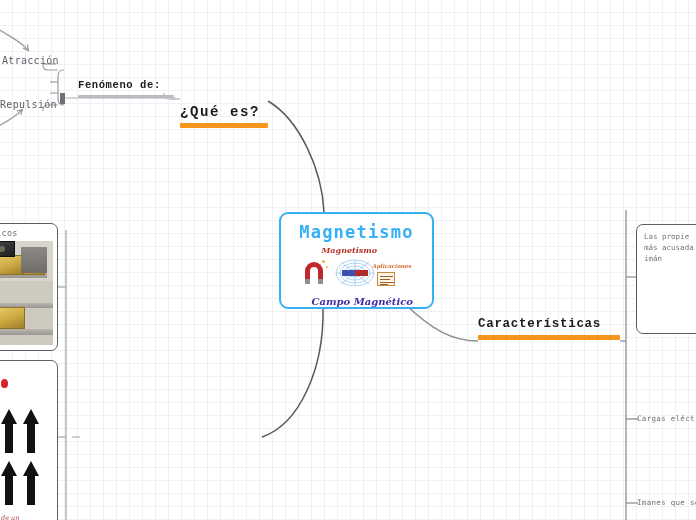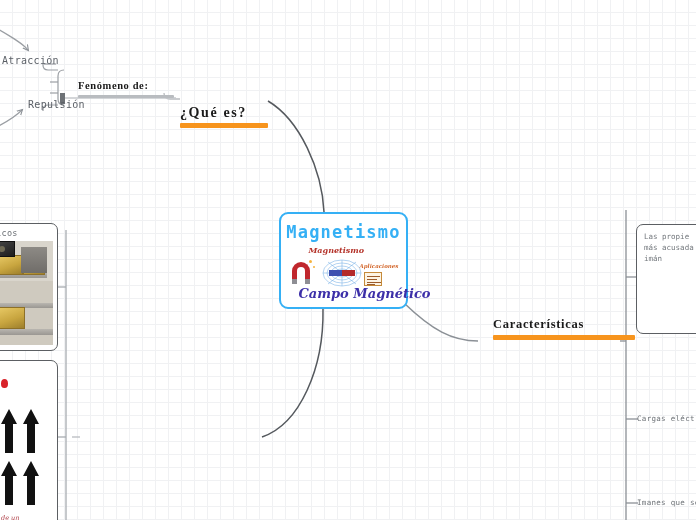--- a/index.html
+++ b/index.html
@@ -27,21 +27,21 @@
     width: 696px;
     height: 520px;
     pointer-events: none;
   }
 
   
   .central-node {
     position: absolute;
     left: 279px;
     top: 212px;
-    width: 129px;
+    width: 155px;
     height: 97px;
     box-sizing: border-box;
     border: 2px solid #35b0f5;
     border-radius: 9px;
     background: #ffffff;
     z-index: 6;
   }
   .central-title {
     margin: 8px 0 0 0;
     text-align: center;
@@ -71,22 +71,22 @@
     left: 23px; top: 0px;
     font-size: 8px;
     color: #b5342b;
   }
   .tw-right {
     left: 74px; top: 18px;
     font-size: 5.5px;
     color: #d4692f;
   }
   .tw-bottom {
-    left: 13px; top: 41px;
-    font-size: 13px;
+    left: 13px; top: 51px;
+    font-size: 10px;
     color: #3c2fa8;
   }
   
   .magnet {
     position: absolute;
     left: 6px; top: 16px;
     width: 20px; height: 22px;
   }
   .magnet .horse {
     position: absolute;
@@ -139,21 +139,21 @@
     background: #9c5b2a;
     height: 1px;
   }
 
   
   .topic {
     position: absolute;
     z-index: 5;
   }
   .topic .topic-text {
-    font-family: Liberation Serif, serif;
+    font-family: Liberation Mono, monospace;
     font-weight: bold;
     color: #1a1a1a;
     white-space: nowrap;
     line-height: 1.1;
   }
   .topic .rule {
     margin-top: 3px;
     height: 5px;
     border-radius: 1px;
     background: #f7941d;
@@ -165,40 +165,40 @@
   .topic.gray .topic-text { color: #1a1a1a; }
 
   #t-quees      { left: 180px; top: 76px; margin-top: 29px; }
   #t-quees .topic-text { font-size: 14px; letter-spacing: 1.6px; }
   #t-quees .rule { width: 88px; }
 
   #t-fenomeno   { left: 78px; top: 80px; }
   #t-fenomeno .topic-text { font-size: 10.5px; letter-spacing: 0.6px; }
   #t-fenomeno .rule { width: 96px; }
 
-  #t-caract     { left: 478px; top: 318px; margin-left: 15px; }
+  #t-caract     { left: 478px; top: 318px; }
   #t-caract .topic-text { font-size: 12.5px; letter-spacing: 0.7px; }
   #t-caract .rule { width: 142px; }
 
   #t-materiales { left: 80px; top: 414px; }
   #t-materiales .topic-text { font-size: 12.5px; letter-spacing: 0.7px; }
   #t-materiales .rule { width: 180px; }
 
   
   .leaf {
     position: absolute;
     font-family: "DejaVu Sans Mono", monospace;
     font-size: 10px;
     color: #5a5f66;
     white-space: nowrap;
     letter-spacing: 0.3px;
     z-index: 5;
   }
   #l-atraccion { left: 2px;  top: 55px; }
-  #l-repulsion { left: 0px;  top: 99px; margin-left: 28px; }
+  #l-repulsion { left: 0px;  top: 99px; }
   #l-cargas    { left: 637px; top: 414px; font-size: 7.5px; color: #6c7176; }
   #l-imanes    { left: 637px; top: 498px; font-size: 7.5px; color: #6c7176; }
 
   
   .notebox {
     position: absolute;
     box-sizing: border-box;
     border: 1px solid #5c5f63;
     border-radius: 7px;
     background: #ffffff;

